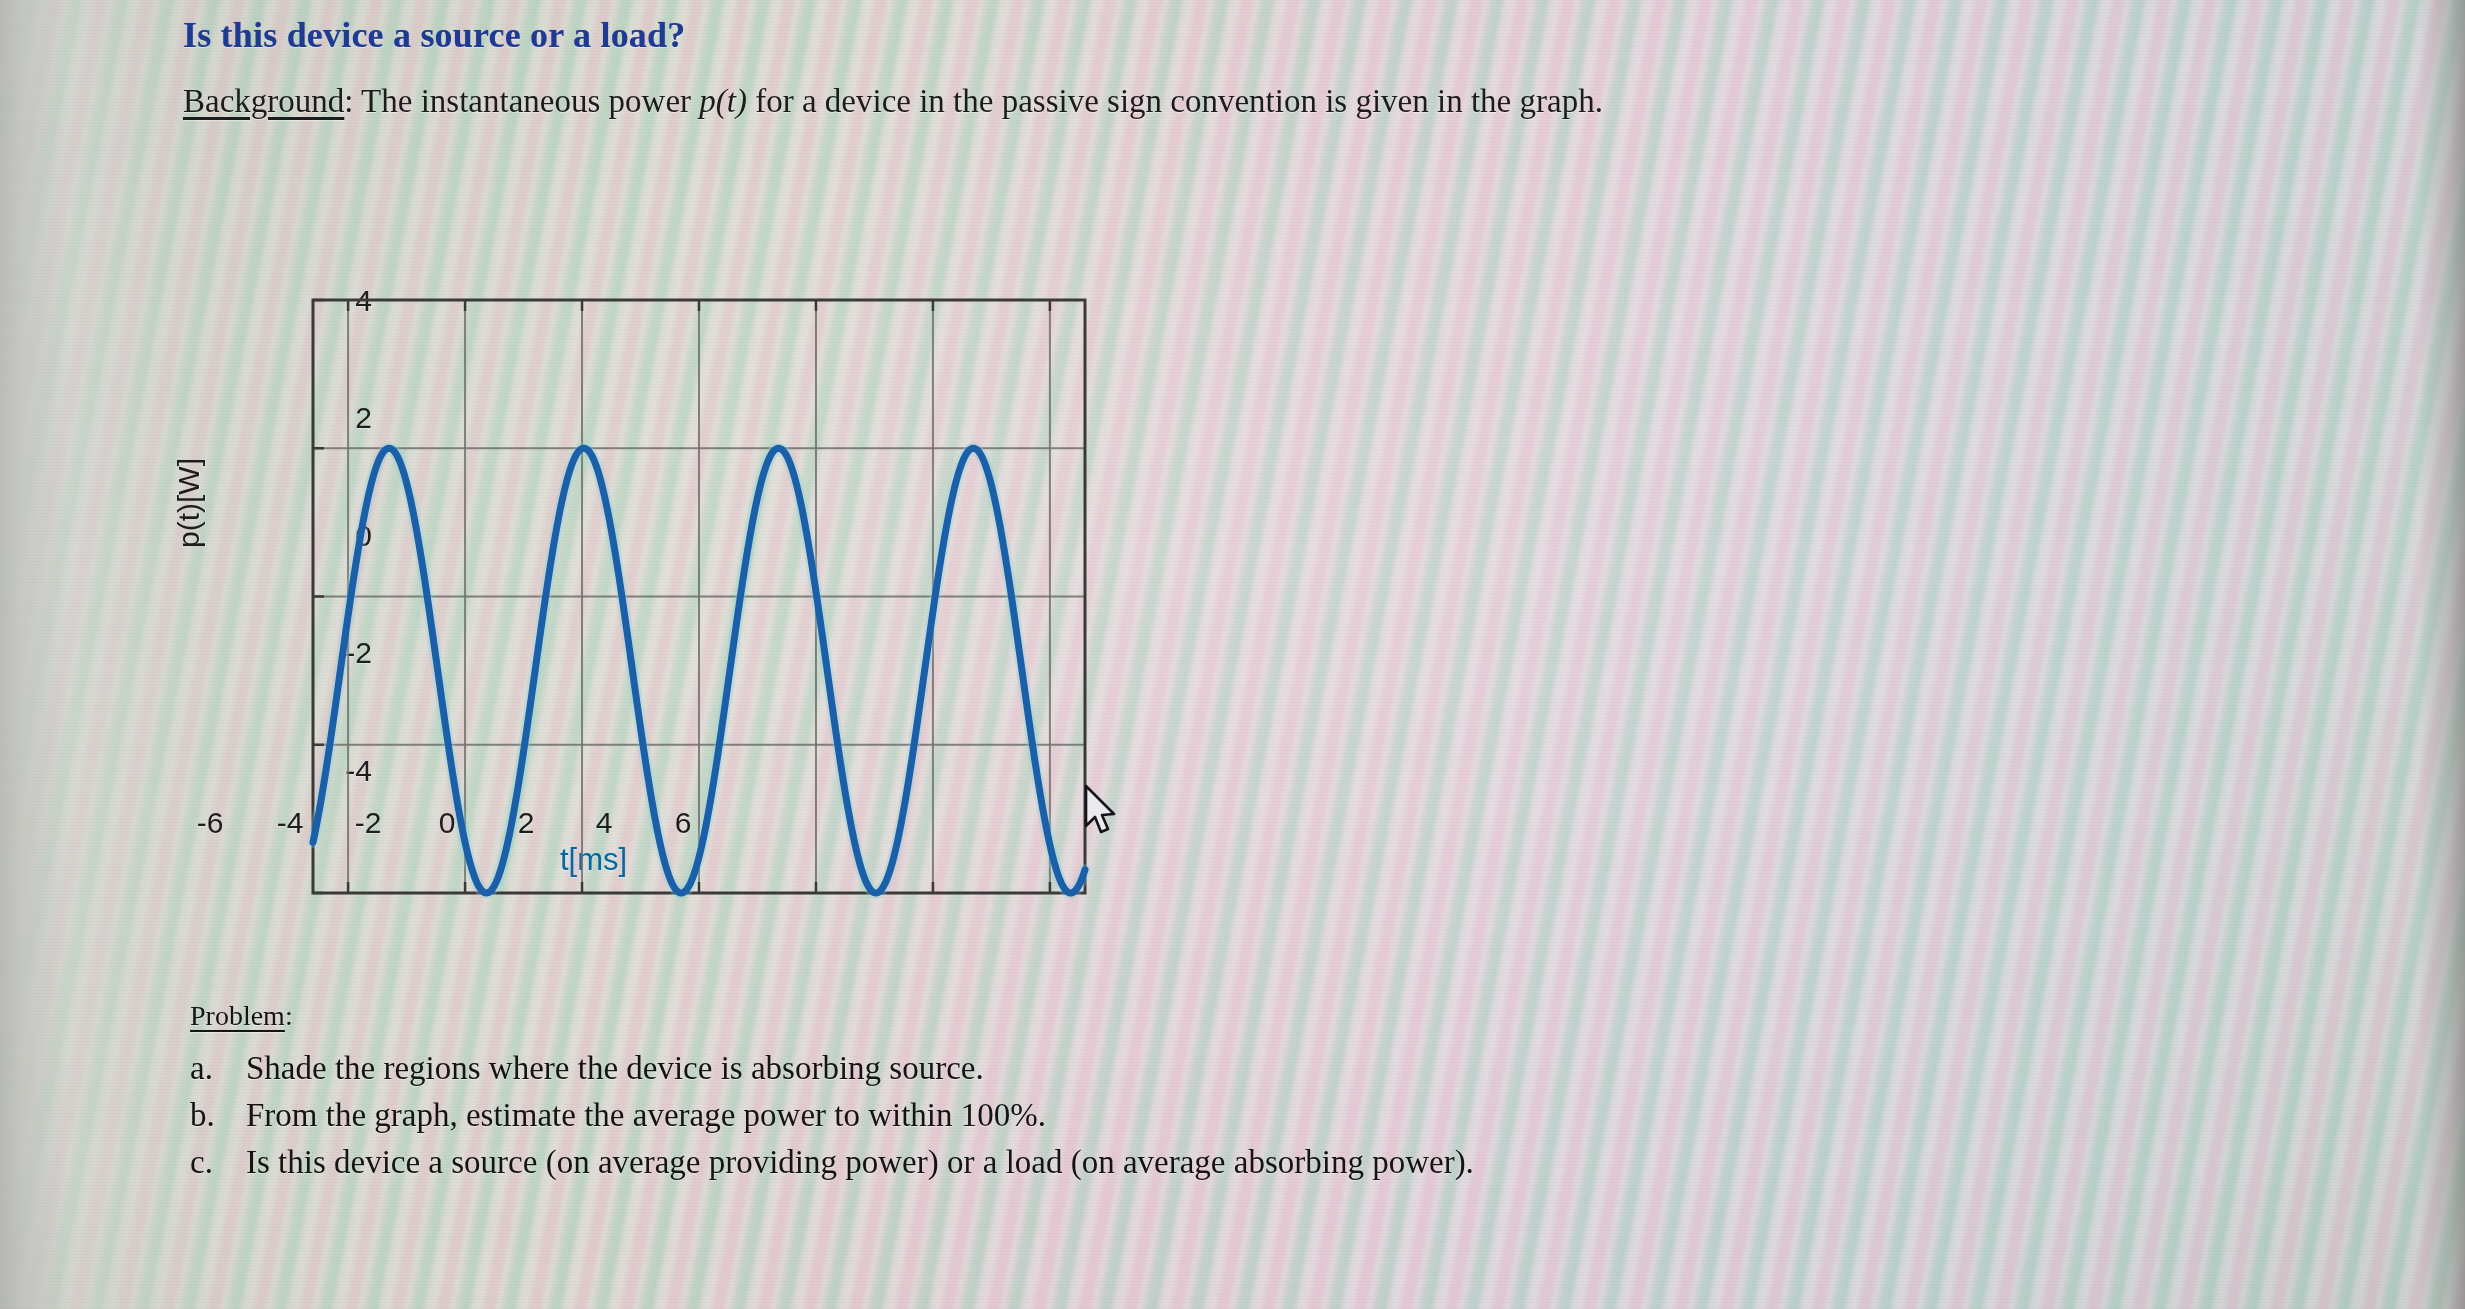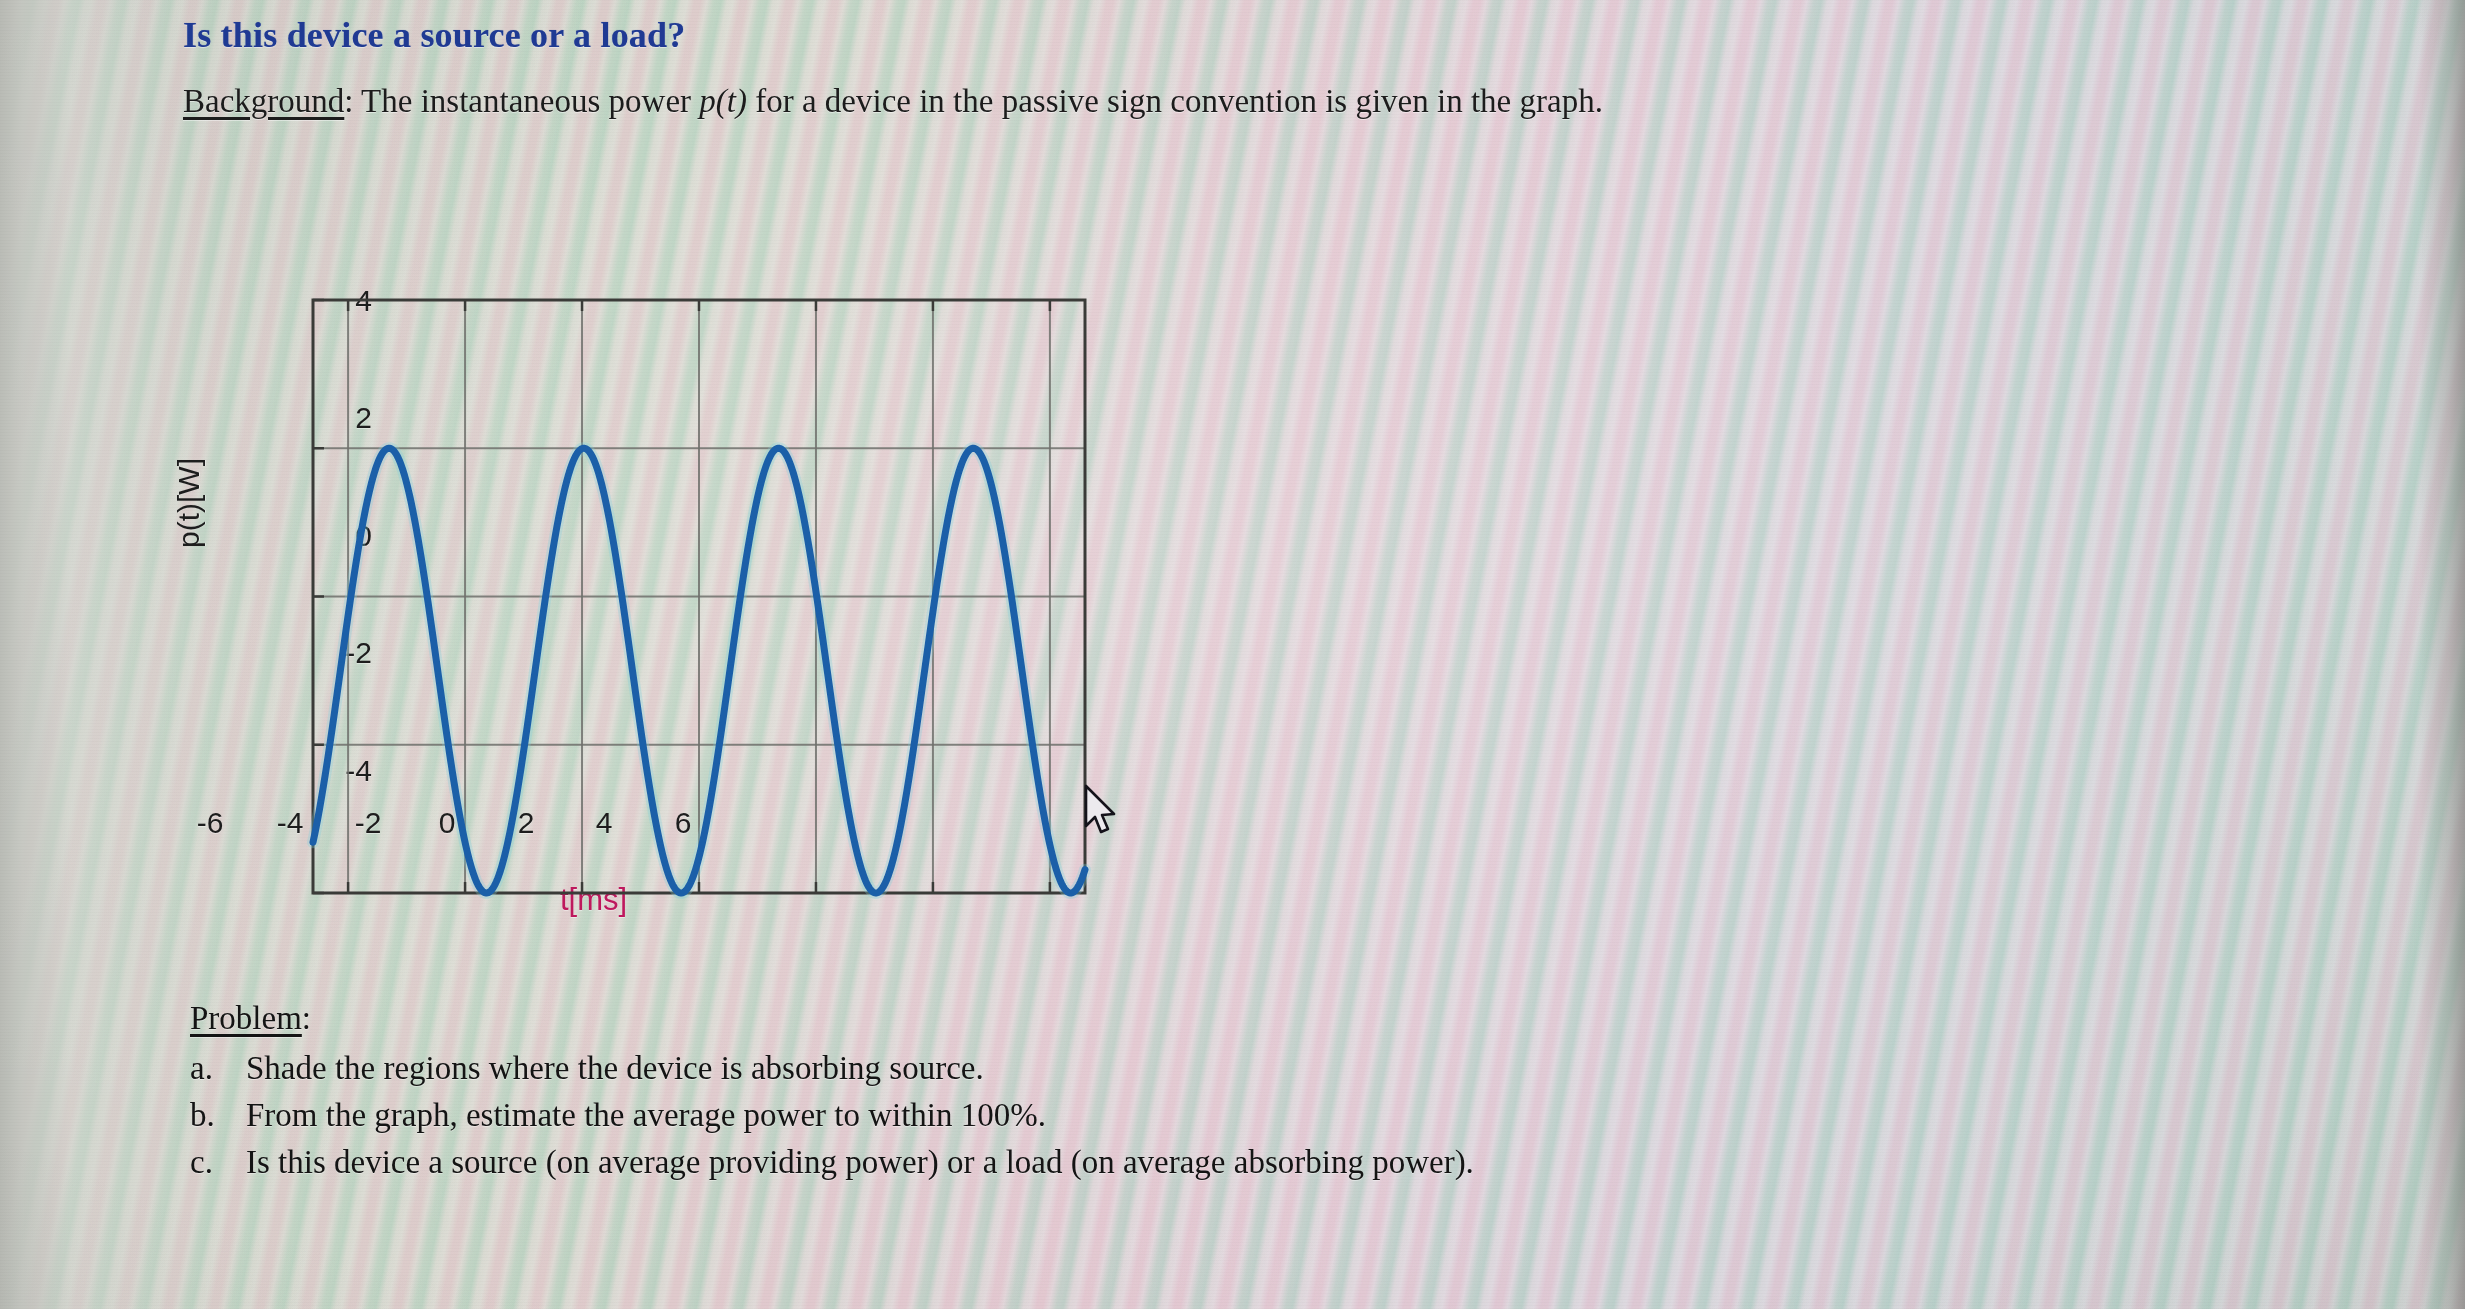--- a/index.html
+++ b/index.html
@@ -124,24 +124,24 @@
     transform: rotate(-90deg);
     transform-origin: left top;
     font-family: "Liberation Sans", sans-serif;
     font-size: 30px;
     color: #1d1d1d;
     white-space: nowrap;
     text-shadow: 0 1px 0 rgba(255,255,255,.4);
   }
   .axis-x-label {
     position: absolute;
-    left: 380px; top: 612px;
+    left: 380px; top: 572px;
     font-family: "Liberation Sans", sans-serif;
     font-size: 31px;
-    color: #be185d;
+    color: #0369a1;
     text-shadow: 0 1px 0 rgba(255,255,255,.4);
   }
   .ytick {
     position: absolute;
     right: 768px;
     width: 60px;
     text-align: right;
     font-family: "Liberation Sans", sans-serif;
     font-size: 30px;
     color: #1d1d1d;
@@ -155,21 +155,21 @@
     font-size: 30px;
     color: #1d1d1d;
     text-shadow: 0 1px 0 rgba(255,255,255,.4);
   }
   #plot-svg { position: absolute; left: 0; top: 0; }
 
   
   .problem-head {
     position: absolute;
     left: 190px; top: 1000px;
-    font-size: 33px;
+    font-size: 28px;
     color: #141414;
     text-shadow: 0 1px 0 rgba(255,255,255,.4);
   }
   .plist {
     position: absolute;
     left: 190px; top: 1050px;
     width: 2000px;
     font-size: 33px;
     line-height: 1.15;
     color: #141414;

